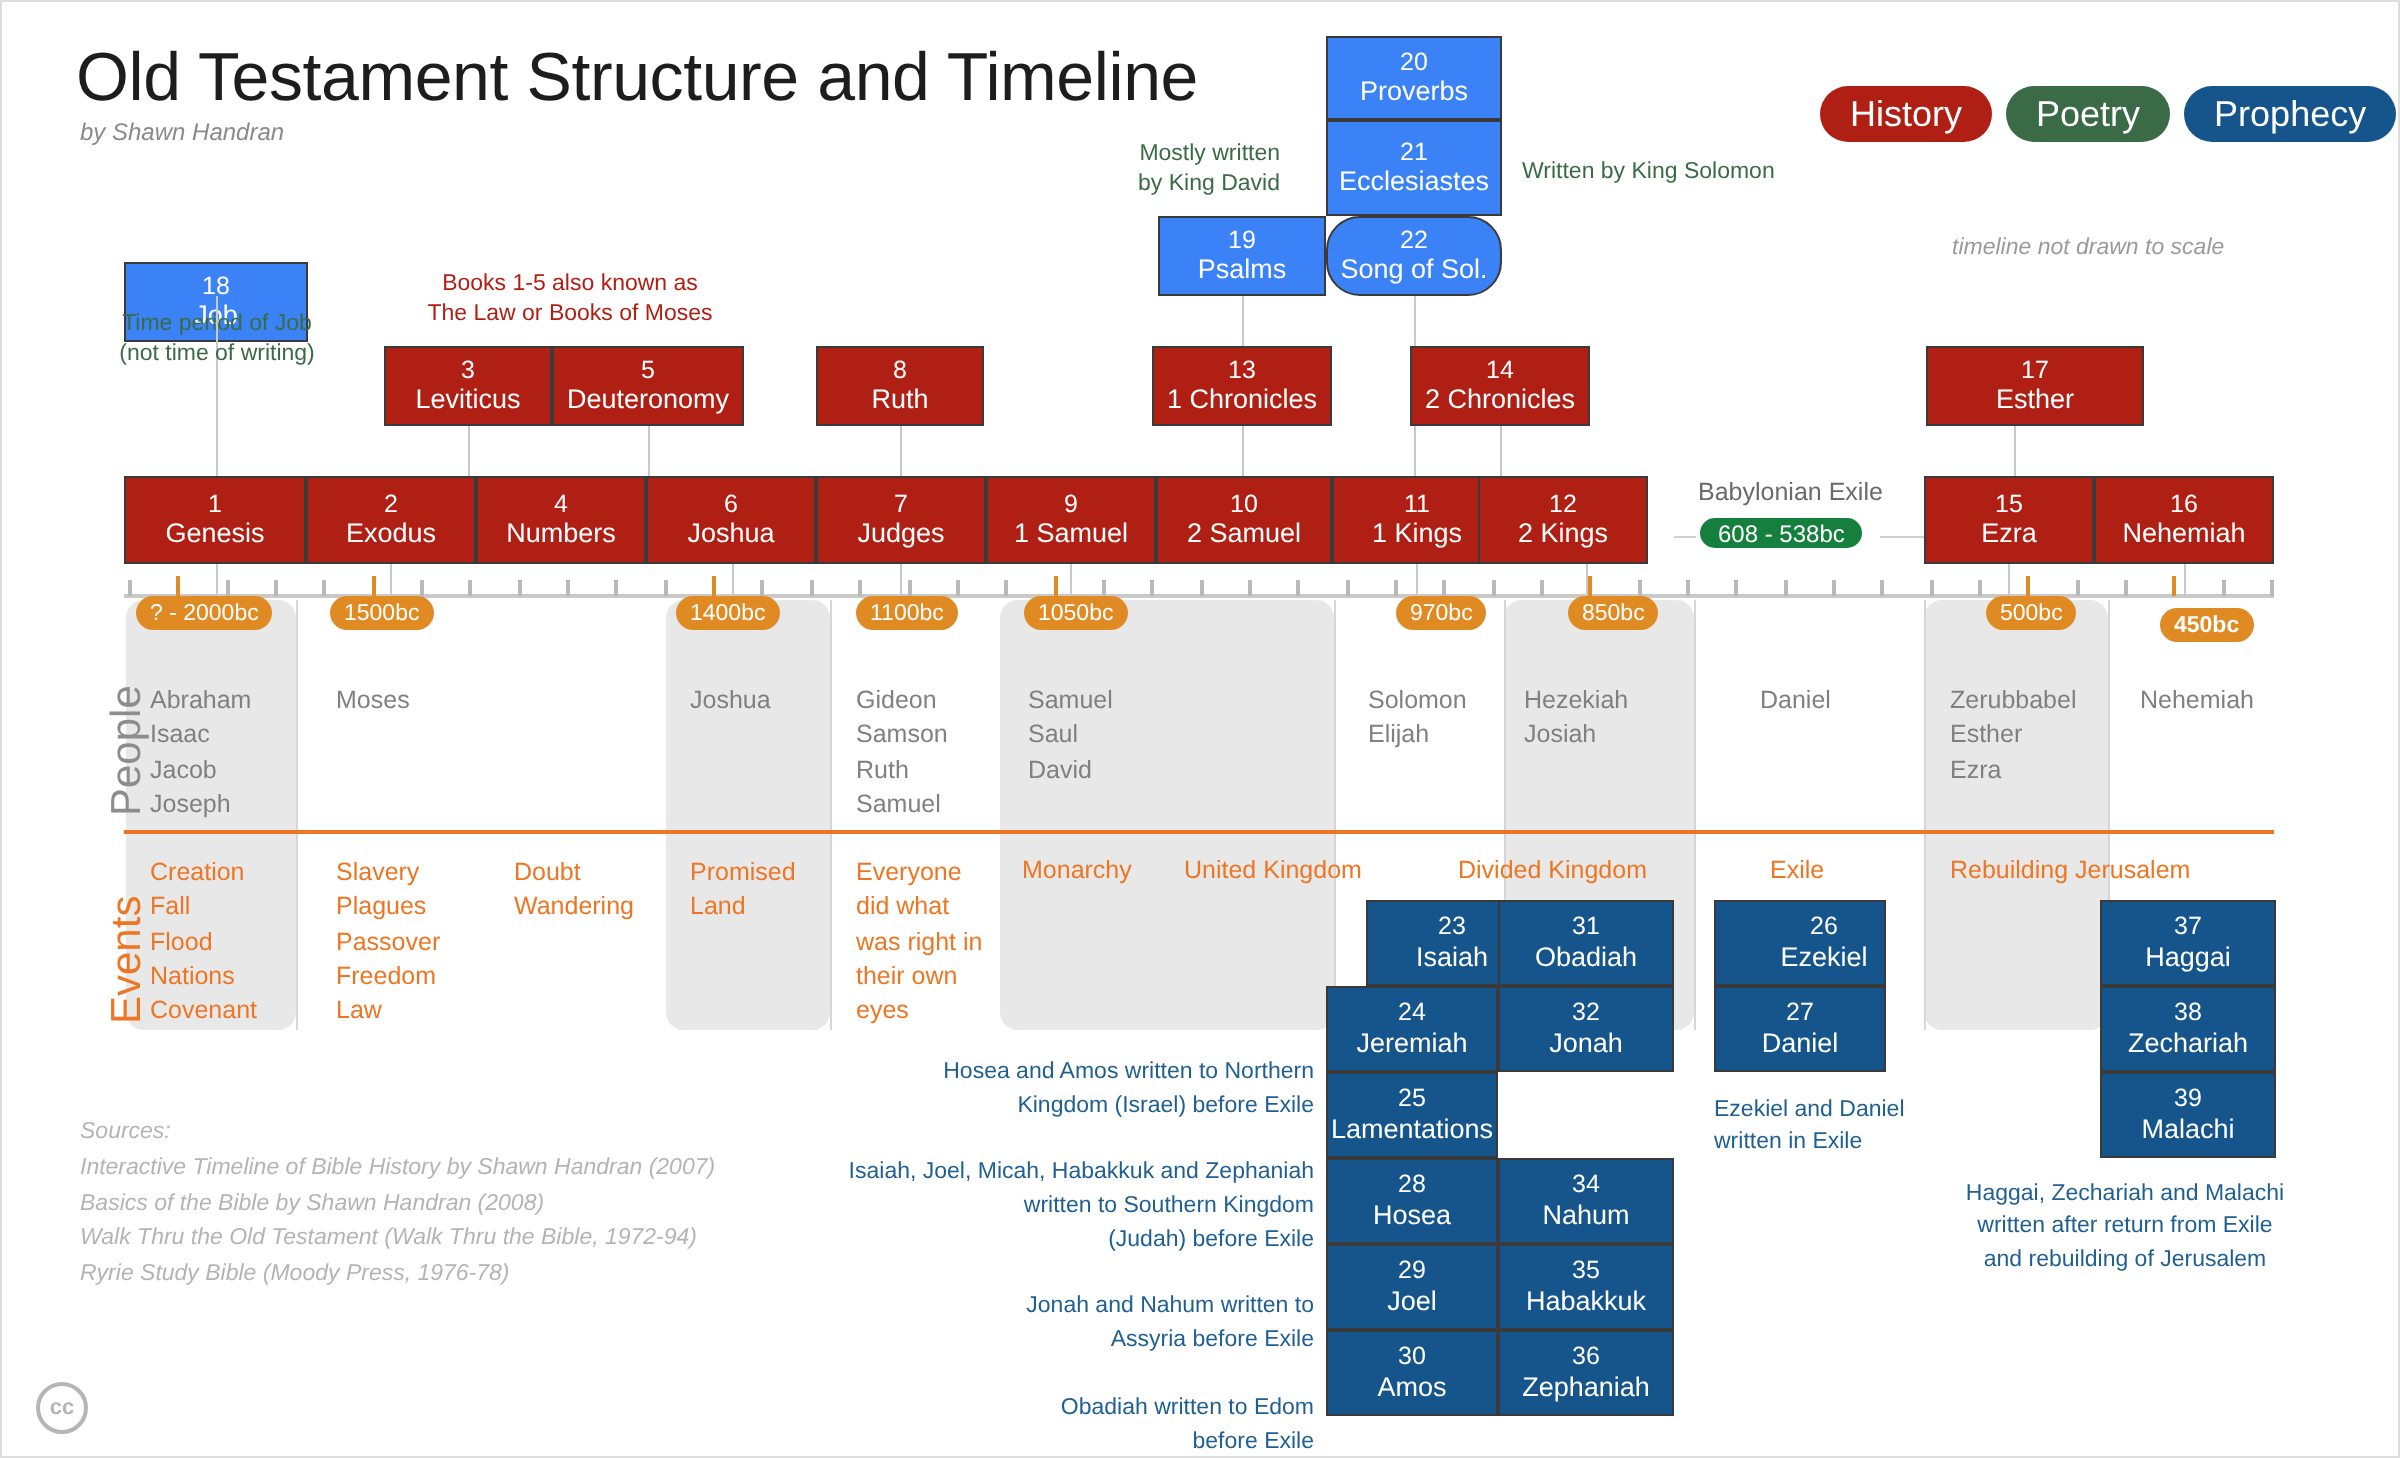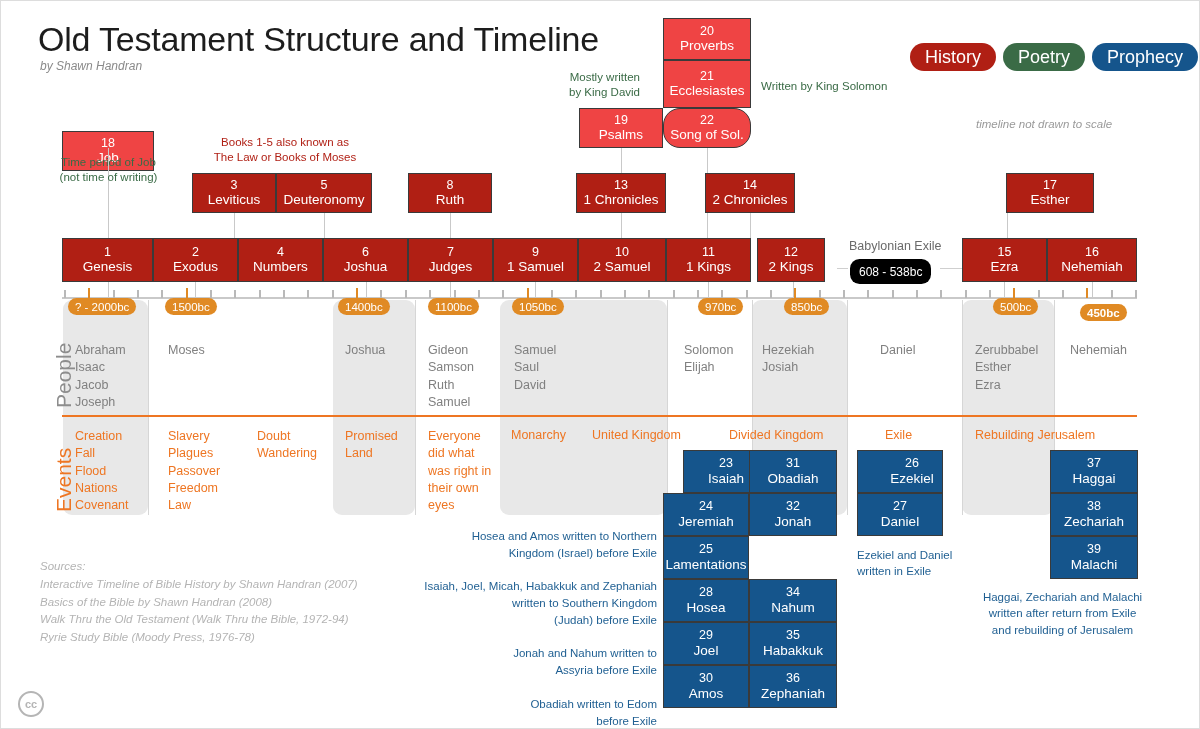--- a/index.html
+++ b/index.html
@@ -40,21 +40,21 @@
   
   .book {
     position:absolute;
     display:flex; flex-direction:column; align-items:center; justify-content:center;
     color:#ffffff; line-height:1.18; text-align:center;
     border:1px solid #3a3a3a;
   }
   .book .num  { font-size:12.5px; }
   .book .nm   { font-size:13.5px; }
   .book.history  { background:#b01f14; }
-  .book.poetry   { background:#ef4444; }
+  .book.poetry   { background:#3b82f6; }
   .book.prophecy { background:#15558c; }
 
   
   .leader { position:absolute; width:1px; background:#c9c9c9; }
 
   
   .cap { position:absolute; font-size:11.5px; line-height:1.33; white-space:pre; }
   .cap.red   { color:#b01f14; text-align:center; }
   .cap.green { color:#3a6b46; }
   .cap.blue  { color:#1f5f92; }
@@ -91,21 +91,21 @@
   }
   .events-head {
     position:absolute; font-size:12.5px; color:#ee7623; white-space:nowrap;
   }
 
   
   .exile-lbl {
     position:absolute; font-size:12.5px; color:#6a6a6a; white-space:nowrap;
   }
   .exile-pill {
-    position:absolute; height:25px; border-radius:9.5px; background:#000000;
+    position:absolute; height:15px; border-radius:9.5px; background:#15803d;
     color:#fff; font-size:12px; display:flex; align-items:center; justify-content:center;
     padding:0 9px; white-space:nowrap;
   }
   .dash { position:absolute; height:1px; background:#cfcfcf; }
 
   
   .sources {
     position:absolute; left:40px; top:558px;
     font-size:11.5px; font-style:italic; color:#b4b4b4; line-height:1.55;
     white-space:pre-line;
@@ -196,21 +196,21 @@
     <span class="nm">Ruth</span>
   </div>
   <div class="book history" style="left:576px; top:173px; width:90px; height:40px;">
     <span class="num">13</span>
     <span class="nm">1 Chronicles</span>
   </div>
   <div class="book history" style="left:705px; top:173px; width:90px; height:40px;">
     <span class="num">14</span>
     <span class="nm">2 Chronicles</span>
   </div>
-  <div class="book history" style="left:1006px; top:173px; width:88px; height:40px;">
+  <div class="book history" style="left:963px; top:173px; width:109px; height:40px;">
     <span class="num">17</span>
     <span class="nm">Esther</span>
   </div>
 
   <div class="leader" style="left:234px; top:213px; height:25px;"></div>
   <div class="leader" style="left:324px; top:213px; height:25px;"></div>
   <div class="leader" style="left:450px; top:213px; height:25px;"></div>
   <div class="leader" style="left:621px; top:213px; height:25px;"></div>
   <div class="leader" style="left:750px; top:213px; height:25px;"></div>
   <div class="leader" style="left:1007px;top:213px; height:25px;"></div>
@@ -240,21 +240,21 @@
     <span class="nm">1 Samuel</span>
   </div>
   <div class="book history" style="left:578px; top:238px; width:88px; height:44px;">
     <span class="num">10</span>
     <span class="nm">2 Samuel</span>
   </div>
   <div class="book history" style="left:666px; top:238px; width:85px; height:44px;">
     <span class="num">11</span>
     <span class="nm">1 Kings</span>
   </div>
-  <div class="book history" style="left:757px; top:238px; width:68px; height:44px;">
+  <div class="book history" style="left:739px; top:238px; width:85px; height:44px;">
     <span class="num">12</span>
     <span class="nm">2 Kings</span>
   </div>
   <div class="book history" style="left:962px; top:238px; width:85px; height:44px;">
     <span class="num">15</span>
     <span class="nm">Ezra</span>
   </div>
   <div class="book history" style="left:1047px;top:238px; width:90px; height:44px;">
     <span class="num">16</span>
     <span class="nm">Nehemiah</span>

